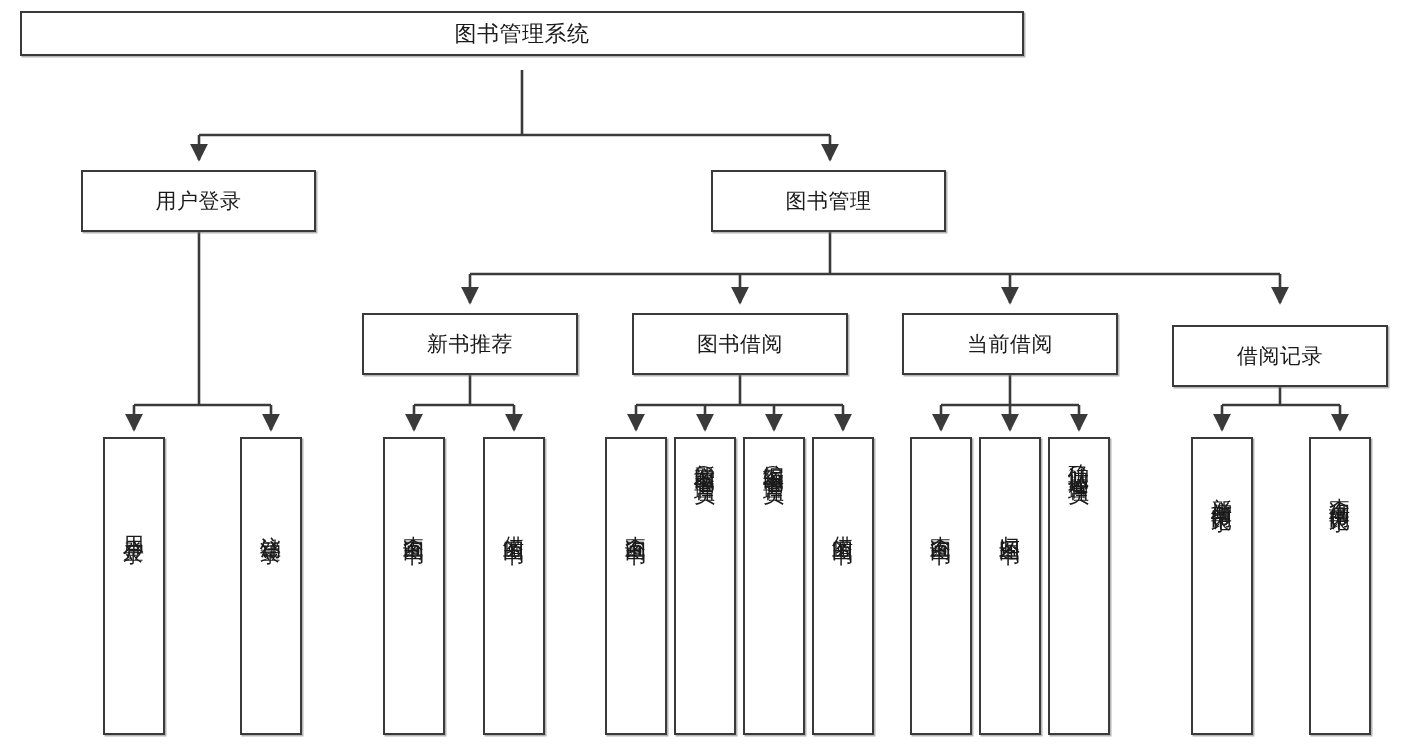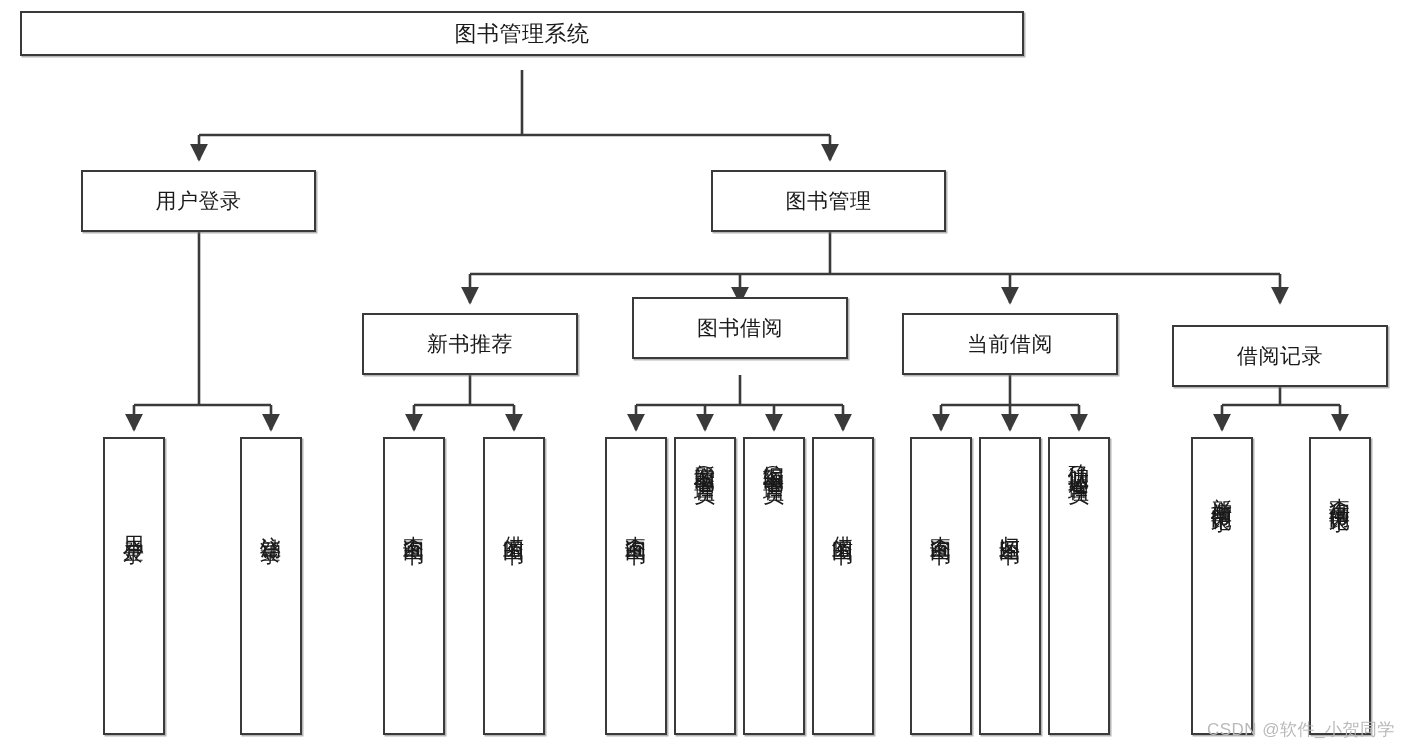--- a/index.html
+++ b/index.html
@@ -135,21 +135,21 @@
   </div>
 
   <div class="node level2" style="left:711px; top:170px; width:235px; height:62px;">
     <span class="node-label">图书管理</span>
   </div>
 
   <div class="node level3" style="left:362px; top:313px; width:216px; height:62px;">
     <span class="node-label">新书推荐</span>
   </div>
 
-  <div class="node level3" style="left:632px; top:297px; width:216px; height:62px;text-align:center;">
+  <div class="node level3" style="left:632px; top:313px; width:216px; height:62px;text-align:center;">
     <span class="node-label">图书借阅</span>
   </div>
 
   <div class="node level3" style="left:902px; top:313px; width:216px; height:62px;">
     <span class="node-label">当前借阅</span>
   </div>
 
   <div class="node level3" style="left:1172px; top:325px; width:216px; height:62px;">
     <span class="node-label">借阅记录</span>
   </div>
@@ -199,15 +199,14 @@
   </div>
 
   <div class="node leaf" style="left:1191px; top:437px; width:62px; height:298px; padding-top:42px;">
     <span class="node-label">新增借阅记录</span>
   </div>
 
   <div class="node leaf" style="left:1309px; top:437px; width:62px; height:298px; padding-top:42px;">
     <span class="node-label">查询借阅记录</span>
   </div>
 
-  <div class="watermark">CSDN @软件_小贺同学</div>
 
 </div>
 
 </body></html>

